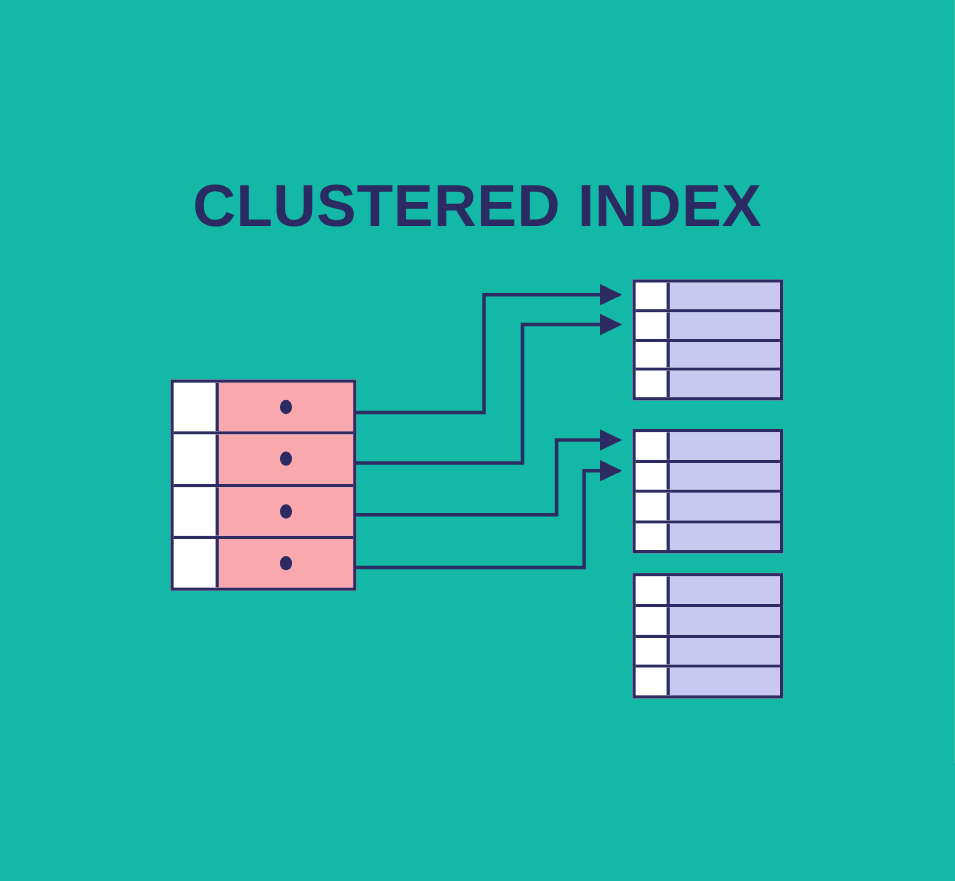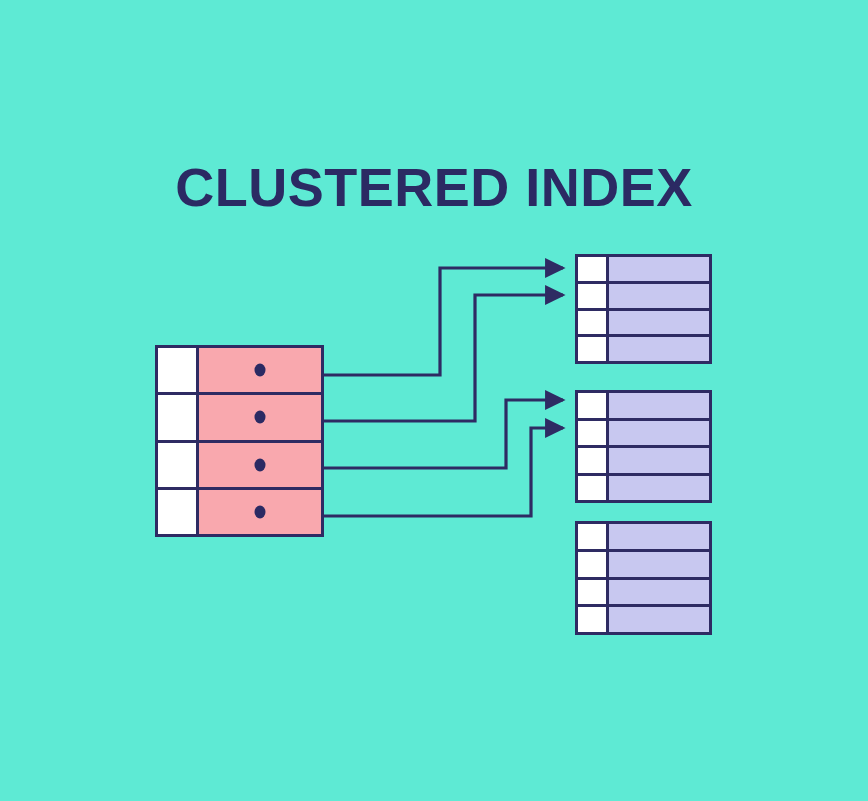--- a/index.html
+++ b/index.html
@@ -10,21 +10,21 @@
     width: 868px;
     height: 801px;
     background: #fde8e9;
     font-family: "Liberation Sans", sans-serif;
     overflow: hidden;
   }
   #canvas {
     position: relative;
     width: 868px;
     height: 801px;
-    background: #5eead4;
+    background: #14b8a6;
   }
   #diagram-title {
     position: absolute;
     left: 0;
     top: 160px;
     width: 868px;
     text-align: center;
     font-family: "Liberation Sans", sans-serif;
     font-size: 54px;
     font-weight: bold;

